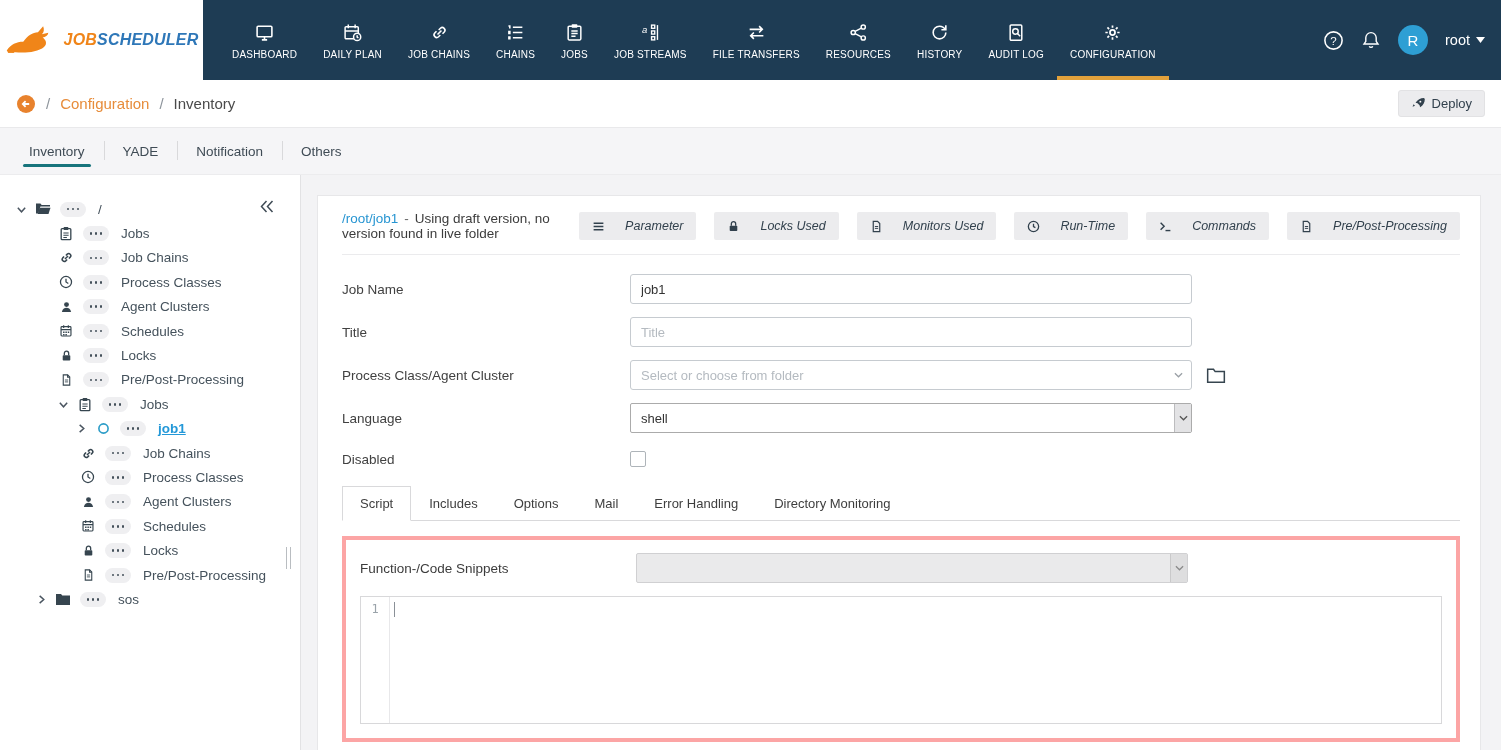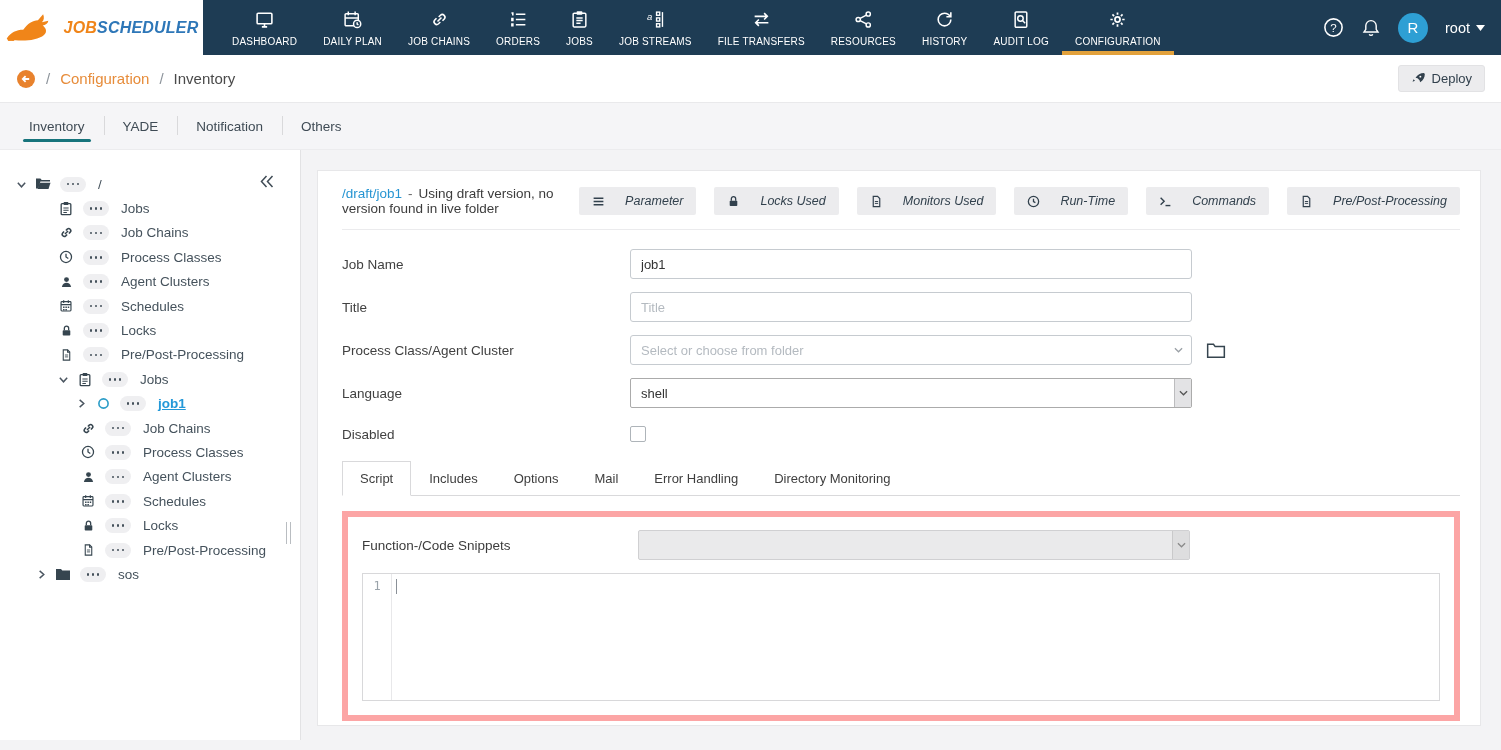--- a/index.html
+++ b/index.html
@@ -1,21 +1,21 @@
 <!DOCTYPE html>
 <html><head>
 <meta charset="utf-8">
 <style>
   * { margin:0; padding:0; box-sizing:border-box; }
   html,body { width:1501px; height:750px; overflow:hidden; background:#f3f3f5;
               font-family:"Liberation Sans", sans-serif; }
   svg { display:block; }
 
   
-  .navbar { height:55px; background:#1e3c54; display:flex; align-items:stretch; }
+  .navbar { height:80px; background:#1e3c54; display:flex; align-items:stretch; }
   .brand { width:203px; background:#fff; display:flex; align-items:center; justify-content:center; gap:7px; cursor:pointer; }
   .brand-word { font-style:italic; font-weight:bold; font-size:16px; letter-spacing:.2px; }
   .brand-job { color:#f08519; } .brand-sched { color:#2e77b8; }
   .nav-items { display:flex; align-items:stretch; margin-left:16px; }
   .nav-item { display:flex; flex-direction:column; align-items:center; justify-content:center; gap:7px;
               padding:6px 13px 0 13px; color:#fff; font-size:10px; letter-spacing:.2px; cursor:pointer;
               border-bottom:4px solid transparent; white-space:nowrap; }
   .nav-item.active { border-bottom-color:#e2a13b; }
   .nav-item svg { width:19px; height:19px; }
   .nav-right { margin-left:auto; display:flex; align-items:center; gap:17px; padding-right:16px; color:#fff; }
@@ -88,21 +88,21 @@
   .select-arrow { width:17px; height:100%; background:#e3e3e5; border-left:1px solid #bcbcbe; display:flex;
                   align-items:center; justify-content:center; flex:none; }
   .checkbox { width:16px; height:16px; border:1px solid #aeb4b9; border-radius:2px; background:#fff; cursor:pointer; }
   .frow.cbrow { margin-top:18px; margin-bottom:19px; }
 
   .script-tabs { display:flex; border-bottom:1px solid #d9d9db; height:35px; }
   .stab { padding:0 17px; display:flex; align-items:center; font-size:13px; color:#3e3e3e;
           border:1px solid transparent; margin-bottom:-1px; cursor:pointer; white-space:nowrap; }
   .stab.active { background:#fff; border-color:#d9d9db; border-bottom-color:#fff;justify-content:flex-end; }
 
-  .script-panel { border:6px solid #fca5a5; margin-top:15px; padding:13px 14px 14px; }
+  .script-panel { border:4px solid #fca5a5; margin-top:15px; padding:13px 14px 14px; }
   .srow { display:flex; align-items:center; }
   .slabel { width:276px; font-size:13.5px; color:#3c3c3c; flex:none; }
   .dselect { width:552px; height:30px; background:#eaeaeb; border:1px solid #d0d0d2; display:flex; align-items:center;
              justify-content:flex-end; border-radius:2px; cursor:default; }
   .dselect-arrow { width:17px; height:100%; background:#dededf; border-left:1px solid #c9c9ca; display:flex;
                    align-items:center; justify-content:center; }
   .editor { margin-top:13px; border:1px solid #d8d8da; height:128px; display:flex; background:#fff; cursor:text; }
   .gutter { width:29px; border-right:1px solid #e8e8ea; display:flex; justify-content:center; padding-top:5px;
             font-family:"DejaVu Sans Mono", monospace; font-size:12px; color:#9aa3aa; flex:none; }
   .ecaret { width:1px; height:15px; background:#8a9097; margin:5px 0 0 4px; }
@@ -152,21 +152,21 @@
       </span>
       <span>JOB CHAINS</span>
     </div>
     <div class="nav-item">
       <span>
         <svg viewBox="0 0 18 18" fill="none" stroke="#fff" stroke-width="1.5">
             <path d="M6.5 4h9M6.5 9h9M6.5 14h9"></path>
             <path d="M2.3 2.8h1.3v2.4M2 8.2h2.4M2 9.8h2.4M2 13.2h2.4M2 14.8h2.4"></path>
           </svg>
       </span>
-      <span>ORDERS</span>
+      <span>CHAINS</span>
     </div>
     <div class="nav-item">
       <span>
         <svg viewBox="0 0 18 18" fill="none" stroke="#fff" stroke-width="1.4">
             <rect x="3" y="3" width="12" height="13" rx="1"></rect>
             <rect x="6.3" y="1.2" width="5.4" height="3.2" rx="0.6" fill="#fff" stroke="none"></rect>
             <path d="M6 7.5h6M6 10h6M6 12.5h4"></path>
           </svg>
       </span>
       <span>JOBS</span>
@@ -589,21 +589,21 @@
         </span>
       <span class="tlabel">sos</span>
     </div>
   </aside>
 
   <main class="main">
     <div class="card">
 
       <div class="card-header">
         <div class="title">
-          <span class="title-path">/draft/job1</span><span class="title-sep">-</span><span class="title-note">Using draft version, no version found in live folder</span>
+          <span class="title-path">/root/job1</span><span class="title-sep">-</span><span class="title-note">Using draft version, no version found in live folder</span>
         </div>
         <div class="hbtns">
           <button class="hbtn">
             <span>
                 <svg viewBox="0 0 24 24" fill="none" stroke="#32414d" stroke-width="3">
                   <path d="M3 6h18M3 12h18M3 18h18"></path>
                 </svg>
               </span>
             <span>Parameter</span>
           </button>

